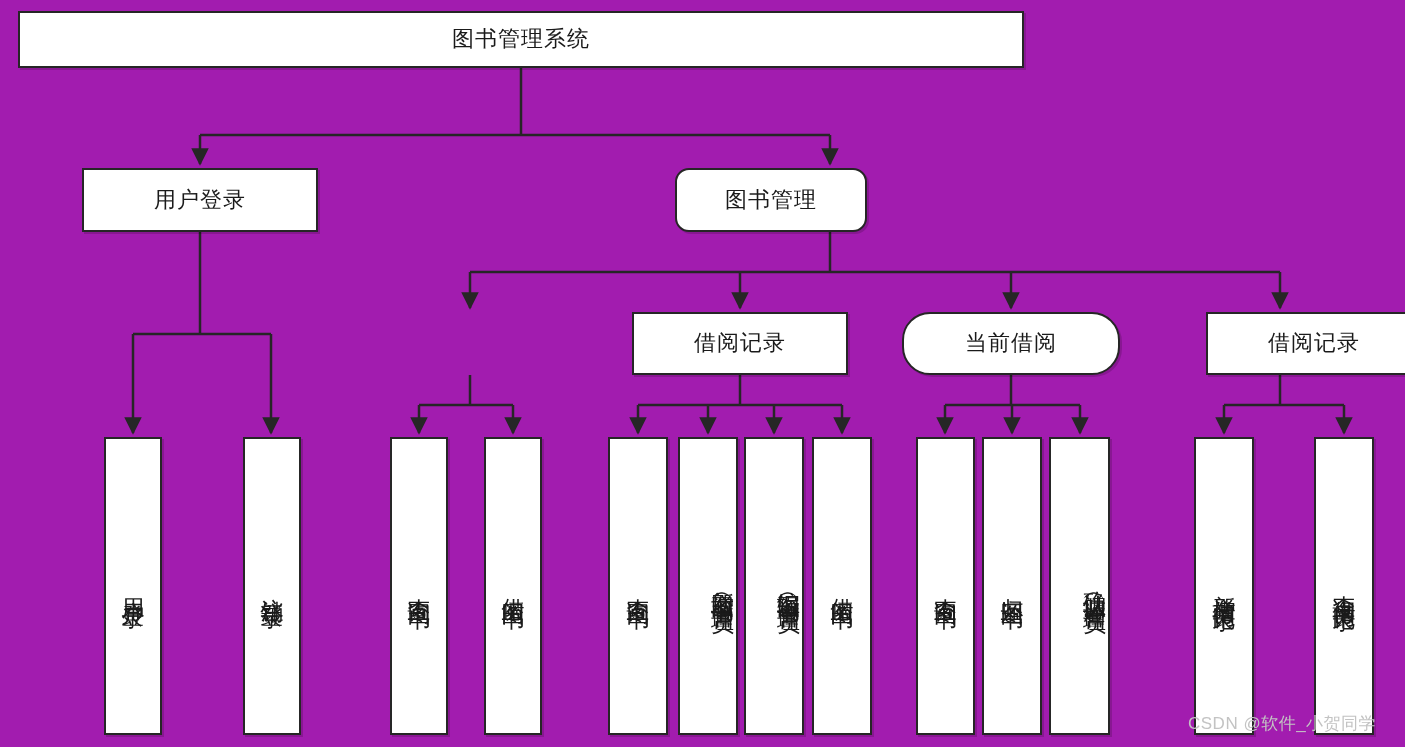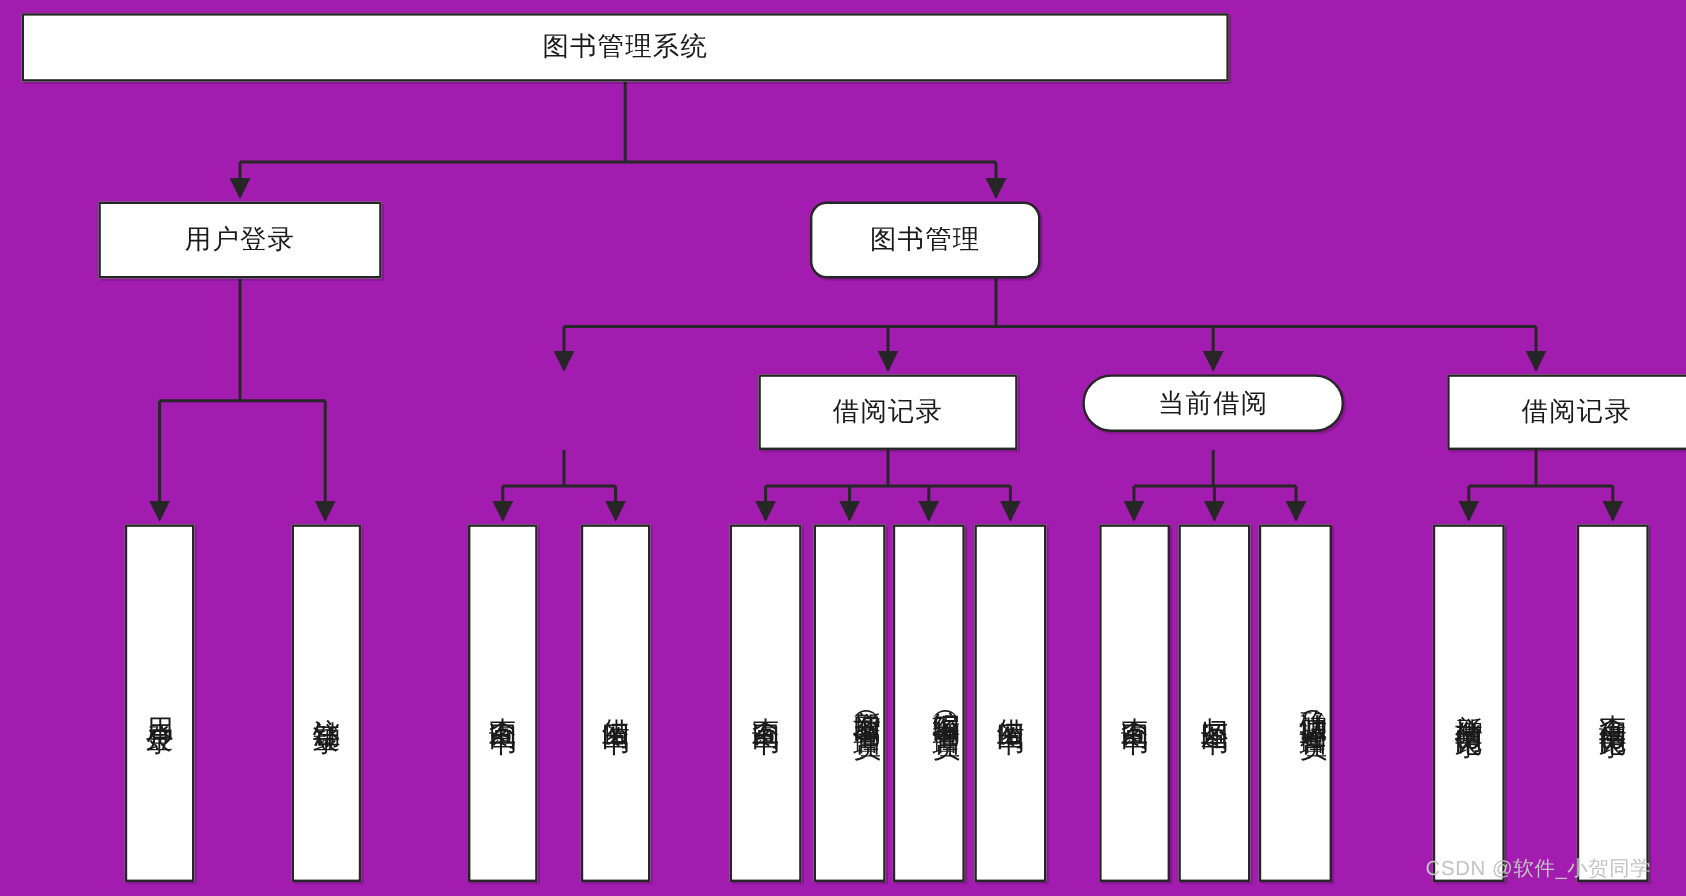--- a/index.html
+++ b/index.html
@@ -132,21 +132,21 @@
   <div class="node horiz" id="node-l2-0" style="left: 82px; top: 168px; width: 236px; height: 64px;">
     <span class="label">用户登录</span>
   </div>
   <div class="node horiz" id="node-l2-1" style="left: 675px; top: 168px; width: 192px; height: 64px; border-radius: 14px;">
     <span class="label">图书管理</span>
   </div>
 
   <div class="node horiz" id="node-l3-1" style="left: 632px; top: 312px; width: 216px; height: 63px;">
     <span class="label">借阅记录</span>
   </div>
-  <div class="node horiz" id="node-l3-2" style="left: 902px; top: 312px; width: 218px; height: 48px; border-radius: 28px;">
+  <div class="node horiz" id="node-l3-2" style="left: 902px; top: 312px; width: 218px; height: 63px; border-radius: 28px;">
     <span class="label">当前借阅</span>
   </div>
   <div class="node horiz" id="node-l3-3" style="left: 1206px; top: 312px; width: 216px; height: 63px;">
     <span class="label">借阅记录</span>
   </div>
 
   <div class="node vert" id="node-leaf-0" style="left: 104px; top: 437px; width: 58px; height: 298px;">
     <span class="label">用户登录</span>
   </div>
   <div class="node vert" id="node-leaf-1" style="left: 243px; top: 437px; width: 58px; height: 298px;">

